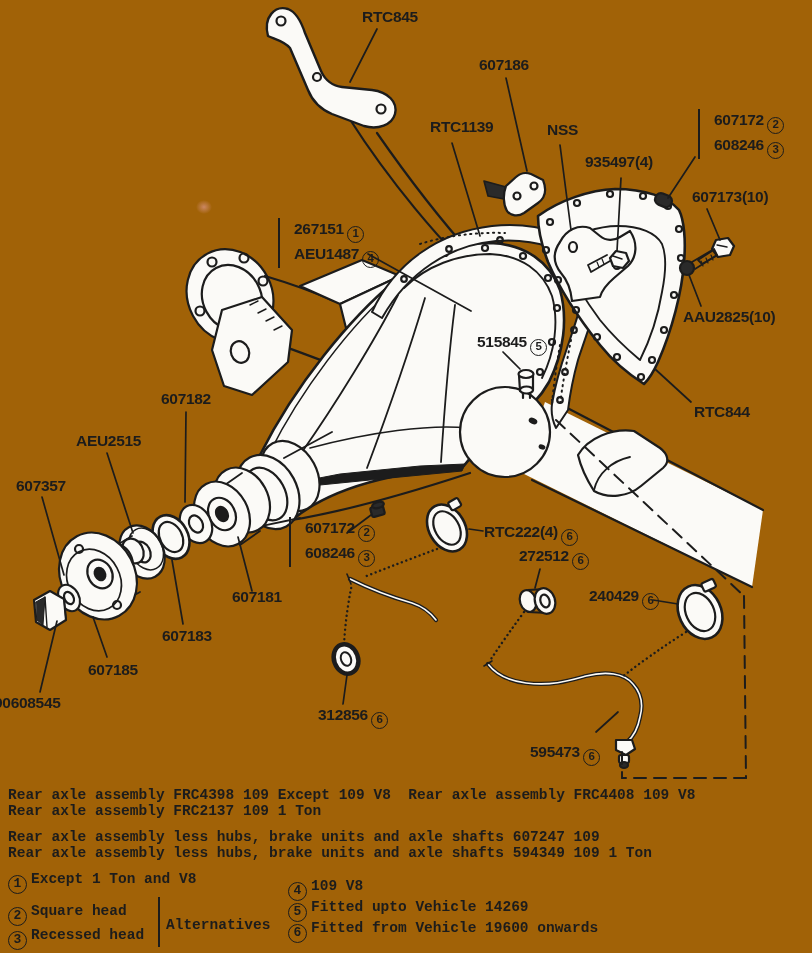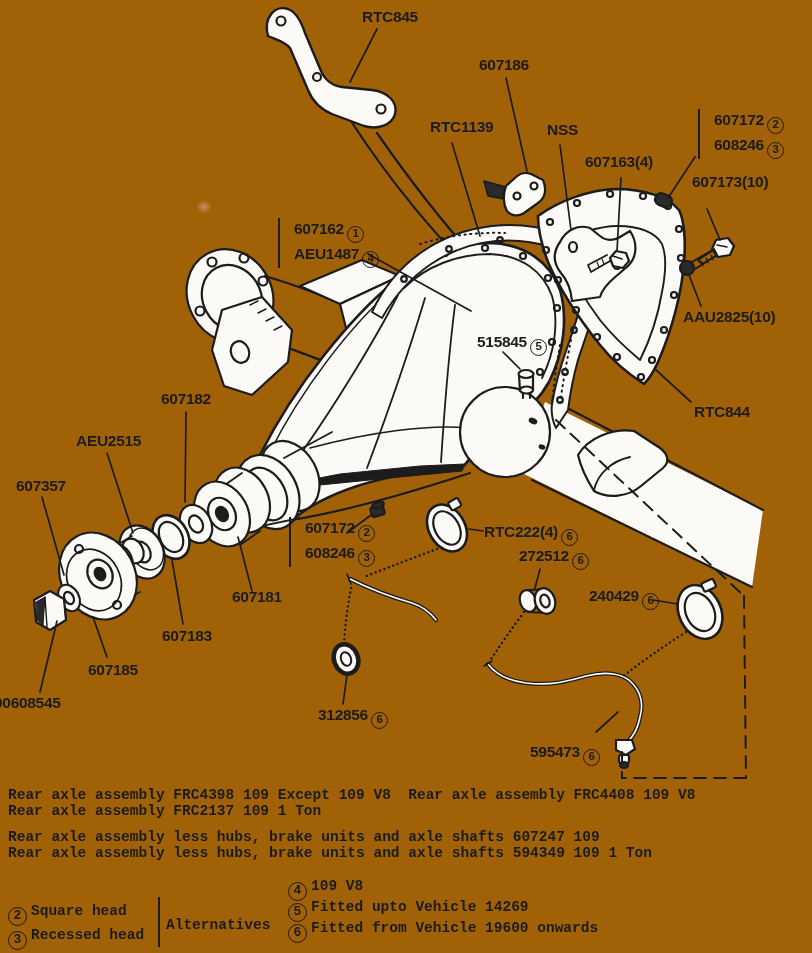--- a/index.html
+++ b/index.html
@@ -310,31 +310,31 @@
       <path d="M596,732 L618,712"></path>
     </g>
   </svg>
 
   <div id="pink-mark"></div>
 
   <div class="plabel" style="left:362px;top:8px"><span>RTC845</span></div>
   <div class="plabel" style="left:479px;top:56px"><span>607186</span></div>
   <div class="plabel" style="left:430px;top:118px"><span>RTC1139</span></div>
   <div class="plabel" style="left:547px;top:121px"><span>NSS</span></div>
-  <div class="plabel" style="left:585px;top:153px"><span>607163(4)</span></div>
+  <div class="plabel" style="left:585px;top:153px"><span>935497(4)</span></div>
 
   <div class="pgroup" style="left:698px;top:109px">
     <div><span>607172</span><span class="cd">2</span></div>
     <div><span>608246</span><span class="cd">3</span></div>
   </div>
 
-  <div class="plabel" style="left:692px;top:173px"><span>607173(10)</span></div>
+  <div class="plabel" style="left:692px;top:188px"><span>607173(10)</span></div>
 
   <div class="pgroup" style="left:278px;top:218px">
-    <div><span>607162</span><span class="cd">1</span></div>
+    <div><span>267151</span><span class="cd">1</span></div>
     <div><span>AEU1487</span><span class="cd">4</span></div>
   </div>
 
   <div class="plabel" style="left:683px;top:308px"><span>AAU2825(10)</span></div>
   <div class="plabel" style="left:477px;top:333px"><span>515845</span><span class="cd">5</span></div>
   <div class="plabel" style="left:694px;top:403px"><span>RTC844</span></div>
   <div class="plabel" style="left:161px;top:390px"><span>607182</span></div>
   <div class="plabel" style="left:76px;top:432px"><span>AEU2515</span></div>
   <div class="plabel" style="left:16px;top:477px"><span>607357</span></div>
 
@@ -351,20 +351,21 @@
   <div class="plabel" style="left:88px;top:661px"><span>607185</span></div>
   <div class="plabel" style="left:-6px;top:694px"><span>90608545</span></div>
   <div class="plabel" style="left:318px;top:706px"><span>312856</span><span class="cd">6</span></div>
   <div class="plabel" style="left:530px;top:743px"><span>595473</span><span class="cd">6</span></div>
 
   <div class="mono aline" style="top:787px">Rear axle assembly FRC4398 109 Except 109 V8  Rear axle assembly FRC4408 109 V8</div>
   <div class="mono aline" style="top:803px">Rear axle assembly FRC2137 109 1 Ton</div>
   <div class="mono aline" style="top:829px">Rear axle assembly less hubs, brake units and axle shafts 607247 109</div>
   <div class="mono aline" style="top:845px">Rear axle assembly less hubs, brake units and axle shafts 594349 109 1 Ton</div>
 
+  <div class="fnote" style="left:8px;top:871px"><span class="cd cd-lg">1</span><span>Except 1 Ton and V8</span></div>
   <div class="fnote" style="left:8px;top:903px"><span class="cd cd-lg">2</span><span>Square head</span></div>
   <div class="fnote" style="left:8px;top:927px"><span class="cd cd-lg">3</span><span>Recessed head</span></div>
   <div class="fnote" style="left:288px;top:878px"><span class="cd cd-lg">4</span><span>109 V8</span></div>
   <div class="fnote" style="left:288px;top:899px"><span class="cd cd-lg">5</span><span>Fitted upto Vehicle 14269</span></div>
   <div class="fnote" style="left:288px;top:920px"><span class="cd cd-lg">6</span><span>Fitted from Vehicle 19600 onwards</span></div>
 
   <div id="alt-bar"></div>
   <div id="alt-label">Alternatives</div>
 
 </div>

